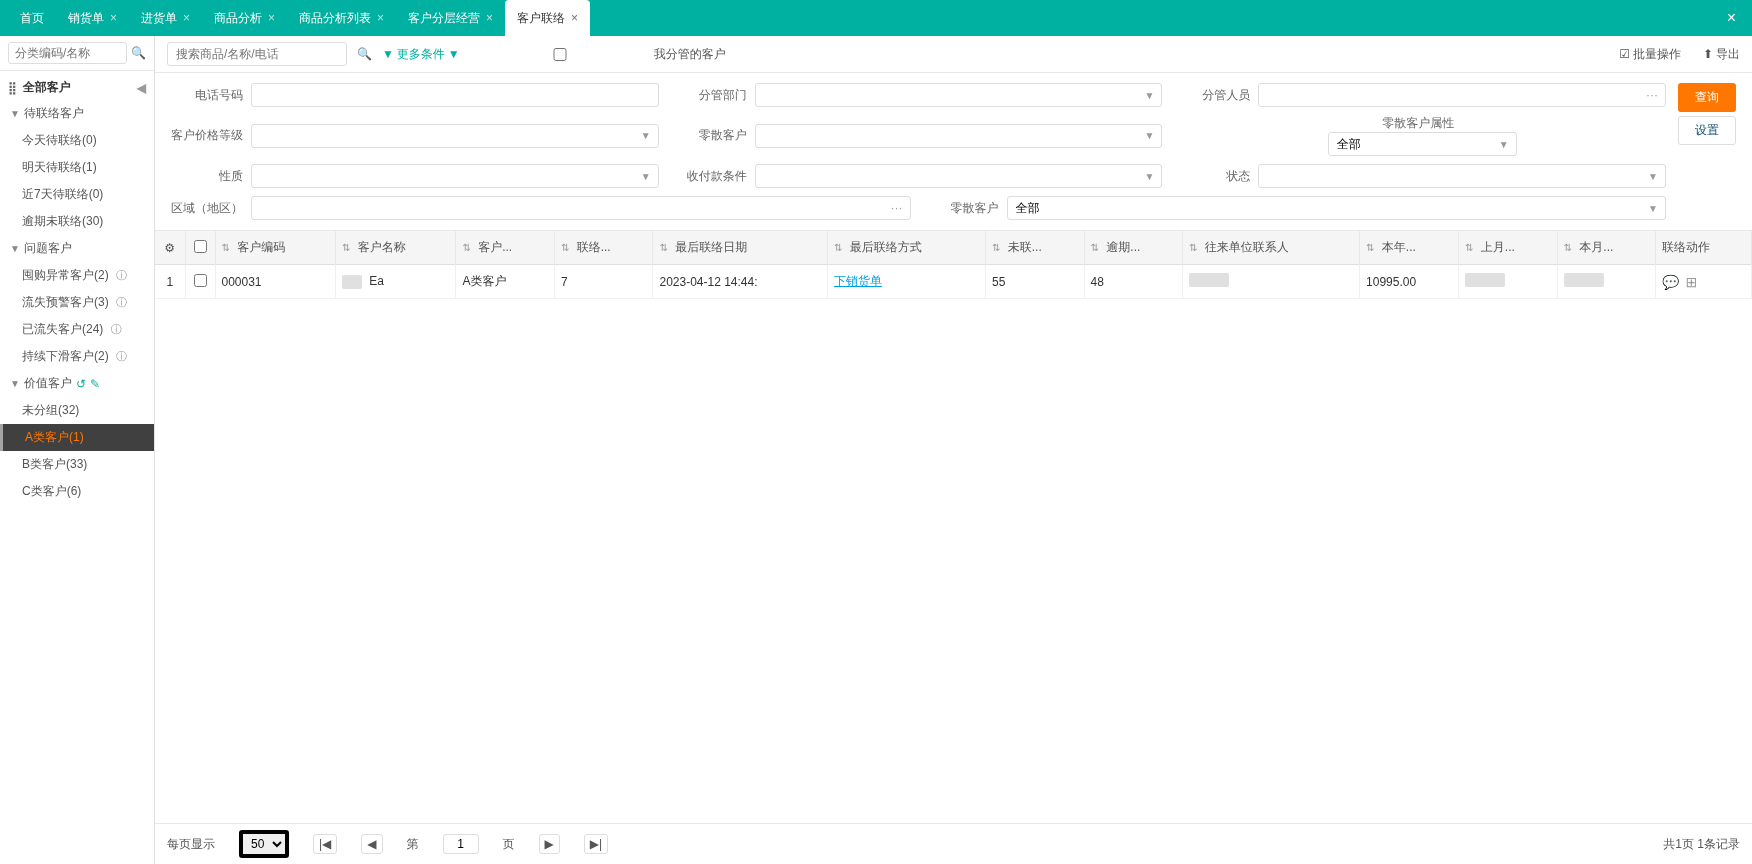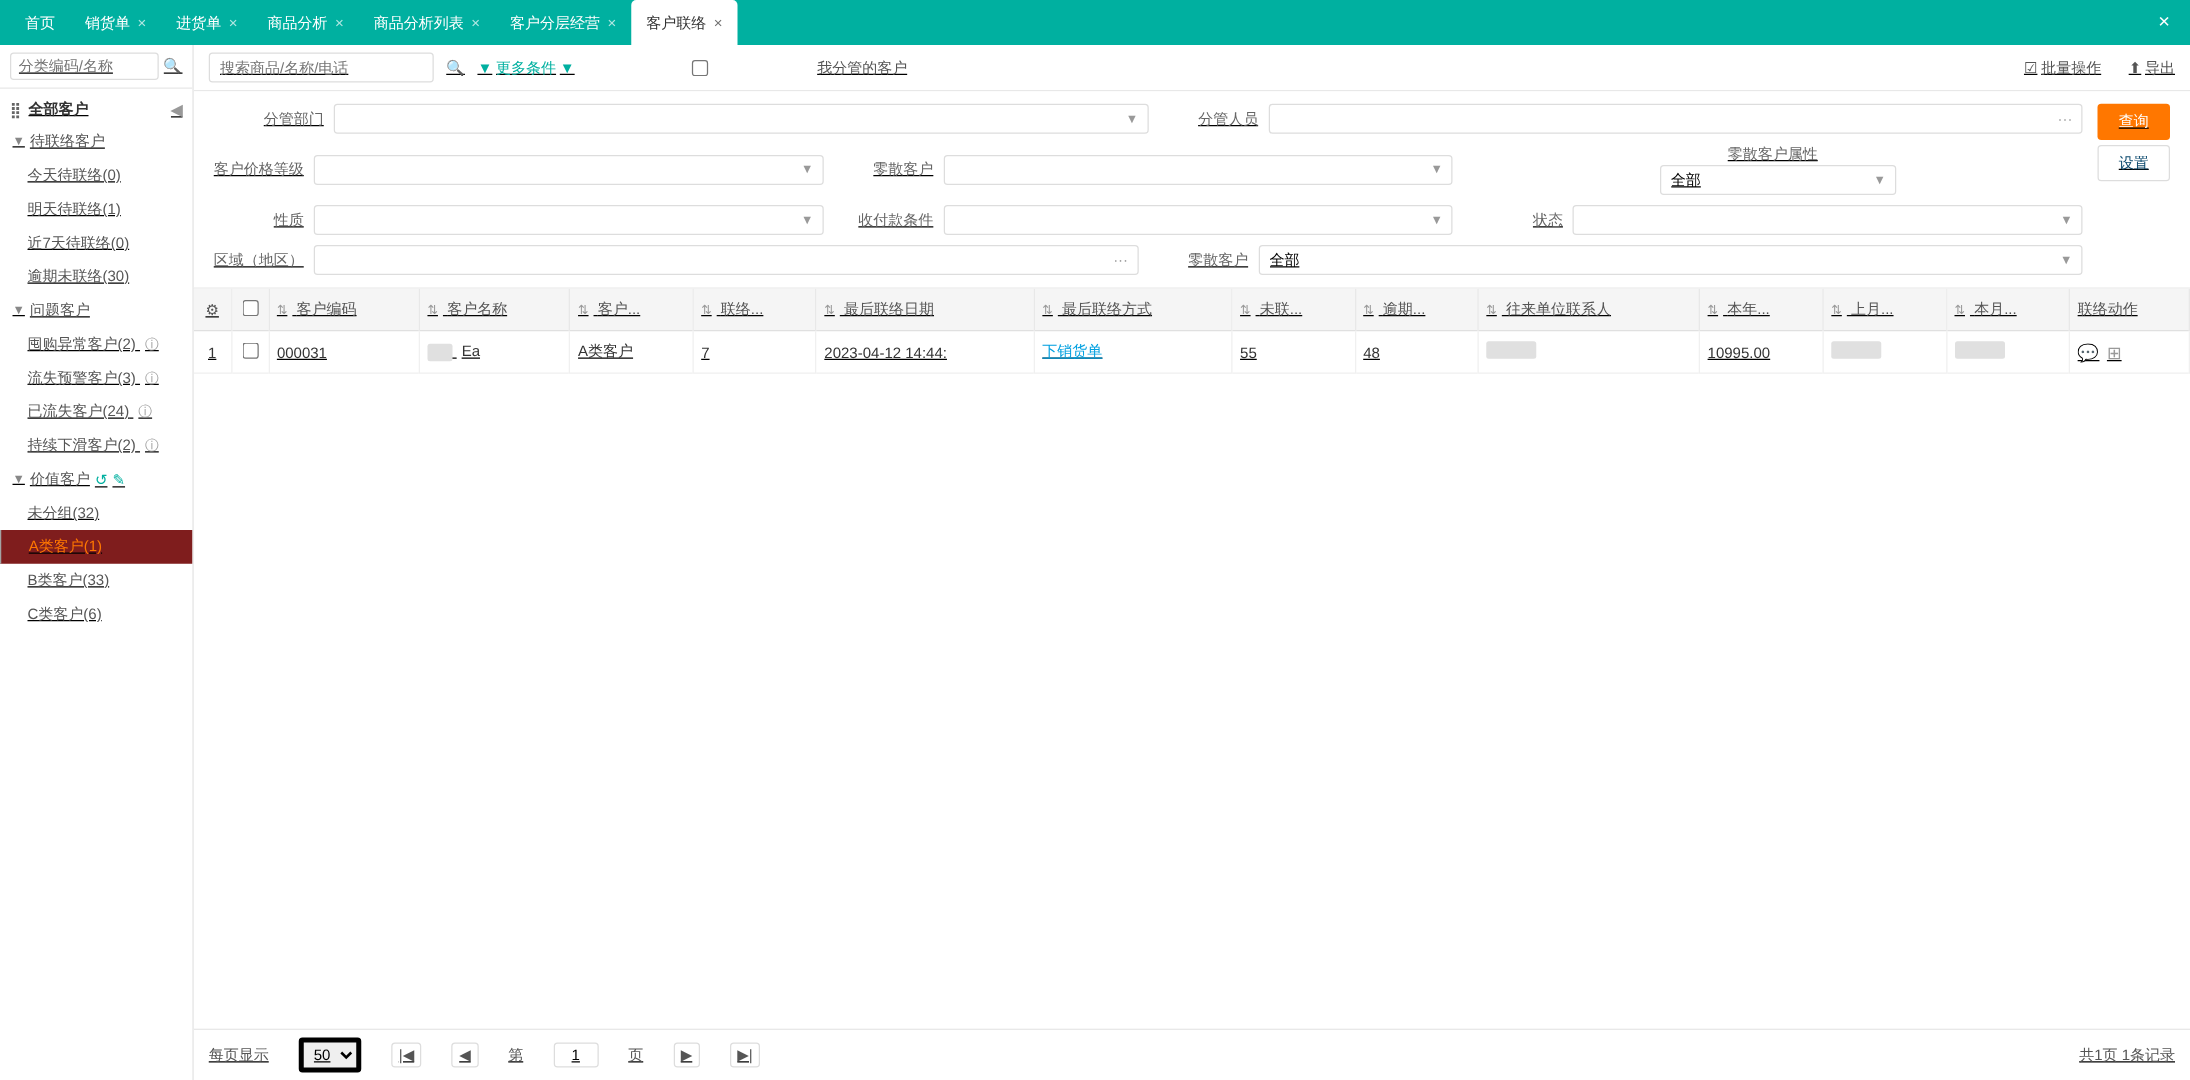--- a/index.html
+++ b/index.html
@@ -43,21 +43,20 @@
       color: white;
       font-size: 16px;
       cursor: pointer;
       padding: 0 8px;
     }
 
     
     .main-layout {
       display: flex;
       height: calc(864px - 36px);
-      text-decoration: underline;
     }
 
     
     .sidebar {
       width: 155px;
       background: white;
       border-right: 1px solid #e0e0e0;
       overflow-y: auto;
       flex-shrink: 0;
     }
@@ -111,23 +110,23 @@
       font-size: 10px;
       color: #888;
     }
     .sidebar-item {
       padding: 5px 10px 5px 22px;
       color: #555;
       cursor: pointer;
       font-size: 12px;
     }
     .sidebar-item.active {
-      background: #7f1d1d;
+      background: #404040;
       color: #ff7700;
-      border-left: 1px solid #a3a3a3;
+      border-left: 3px solid #a3a3a3;
     }
     .sidebar-item .issue-icon {
       color: #999;
       margin-left: 4px;
       font-size: 11px;
     }
 
     
     .content-area {
       flex: 1;
@@ -527,20 +526,24 @@
         <span>⬆</span>
         <span>导出</span>
       </div>
     </div>
 
     <div class="advanced-filter filter-row-wrapper">
       <div style="display:flex;gap:0;align-items:flex-start;">
         <div style="flex:1;">
 
           <div class="filter-row">
+            <div class="filter-field">
+              <span class="filter-label">电话号码</span>
+              <input class="filter-input" type="text" style="">
+            </div>
             <div class="filter-field" style="margin-left:16px;">
               <span class="filter-label">分管部门</span>
               <div class="filter-select-wrapper">
                 <input class="filter-select-box" type="text" readonly="" style="">
                 <span class="chevron">▼</span>
               </div>
             </div>
             <div class="filter-field" style="margin-left:16px;">
               <span class="filter-label">分管人员</span>
               <div class="filter-select-wrapper">

